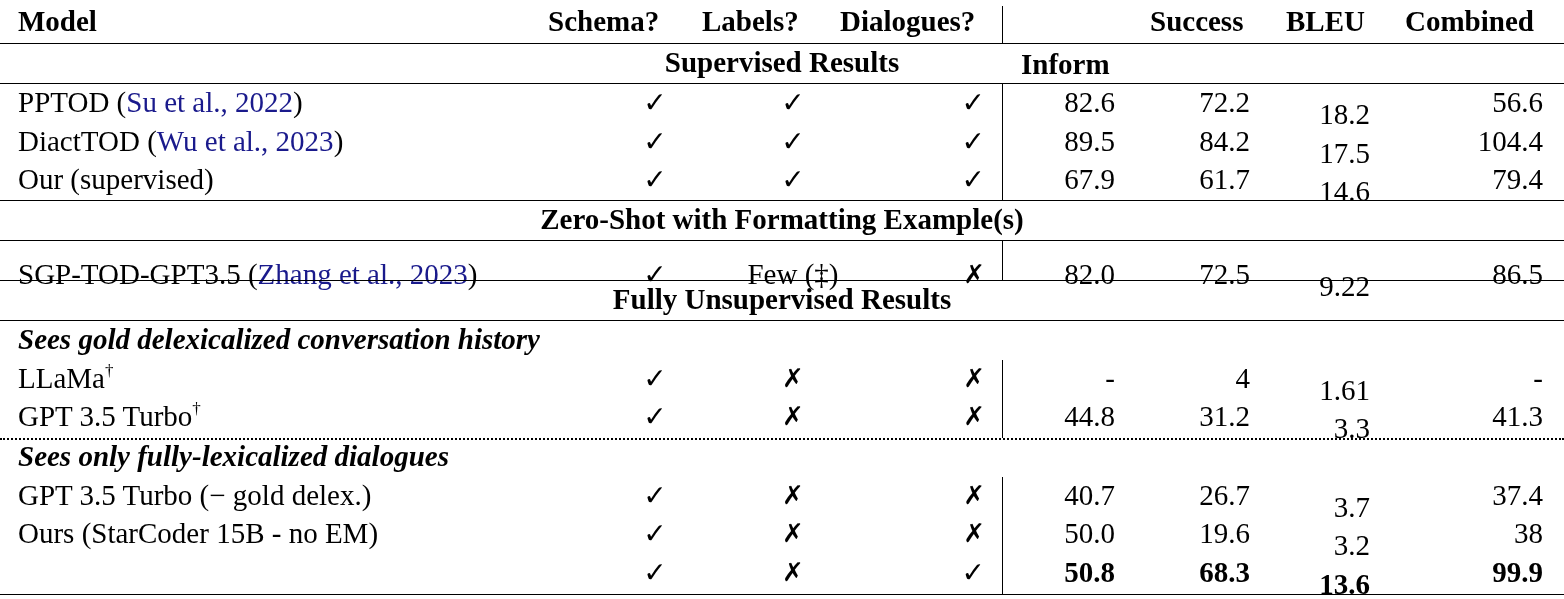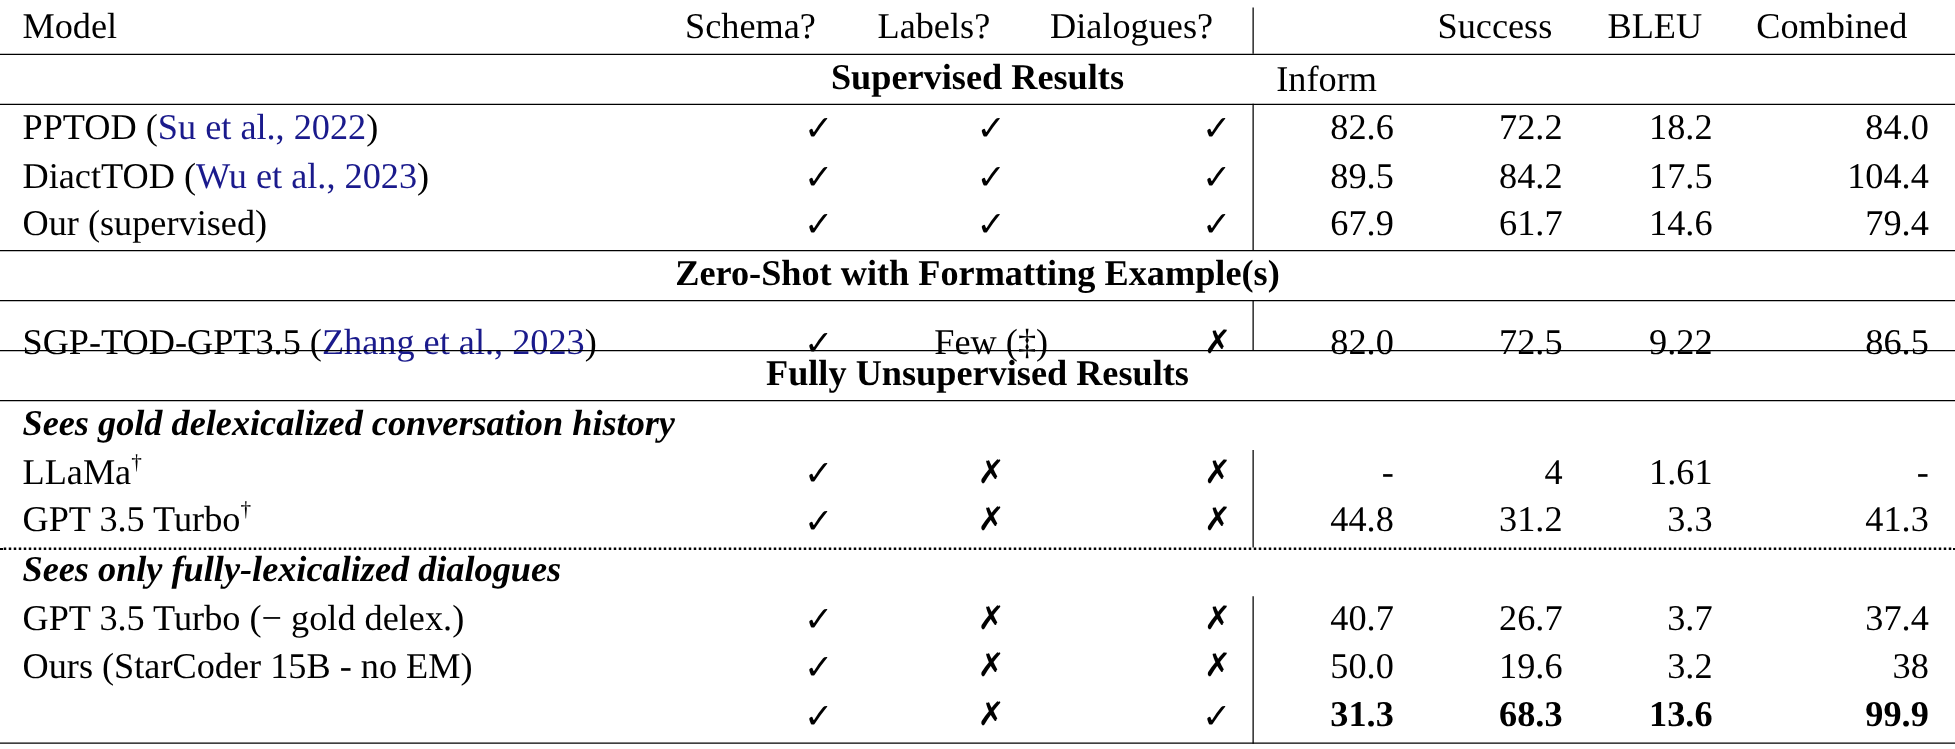--- a/index.html
+++ b/index.html
@@ -9,23 +9,23 @@
       color: #000000; font-size: 29px;
     }
     .row { position: absolute; left: 0; width: 1564px; height: 39px; }
     .cell { position: absolute; top: 0; line-height: 39px; white-space: nowrap; }
     .model { left: 18px; }
     .c-schema { left: 625px; width: 60px; text-align: center; }
     .c-labels { left: 733px; width: 120px; text-align: center; }
     .c-dialog { left: 925px; width: 60px; text-align: right; }
     .c-inform { left: 1015px; width: 100px; text-align: right; }
     .c-success { left: 1150px; width: 100px; text-align: right; }
-    .c-bleu { left: 1270px; width: 100px; text-align: right; }
+    .c-bleu { left: 1270px; width: 100px; text-align: right; margin-top: 12px; }
     .c-comb { left: 1413px; width: 130px; text-align: right; }
-    .hdr { font-weight: normal; }
+    .hdr { font-weight: bold; }
     .h-schema { left: 548px; }
     .h-labels { left: 702px; }
     .h-dialog { left: 840px; }
     .h-inform { left: 1021px; margin-top: 43px; }
     .h-success { left: 1150px; }
     .h-bleu { left: 1286px; }
     .h-comb { left: 1405px; }
     .section { left: 0; width: 1564px; text-align: center; font-weight: bold; }
     .subsection { left: 18px; font-weight: bold; font-style: italic; }
     .cite { color: #1a1a8c; }
@@ -60,21 +60,21 @@
 <div class="vrule" style="top:83px;height:117px;"></div>
 
 <div class="row" style="top:83px;">
   <span class="cell model"><span>PPTOD (</span><span class="cite">Su et al., 2022</span><span>)</span></span>
   <span class="cell c-schema mark">✓</span>
   <span class="cell c-labels mark">✓</span>
   <span class="cell c-dialog mark">✓</span>
   <span class="cell c-inform">82.6</span>
   <span class="cell c-success">72.2</span>
   <span class="cell c-bleu">18.2</span>
-  <span class="cell c-comb">84.0</span>
+  <span class="cell c-comb">56.6</span>
 </div>
 <div class="row" style="top:122px;">
   <span class="cell model"><span>DiactTOD (</span><span class="cite">Wu et al., 2023</span><span>)</span></span>
   <span class="cell c-schema mark">✓</span>
   <span class="cell c-labels mark">✓</span>
   <span class="cell c-dialog mark">✓</span>
   <span class="cell c-inform">89.5</span>
   <span class="cell c-success">84.2</span>
   <span class="cell c-bleu">17.5</span>
   <span class="cell c-comb">104.4</span>
@@ -160,18 +160,18 @@
   <span class="cell c-dialog xmark">✗</span>
   <span class="cell c-inform">50.0</span>
   <span class="cell c-success">19.6</span>
   <span class="cell c-bleu">3.2</span>
   <span class="cell c-comb">38</span>
 </div>
 <div class="row" style="top:553px;">
   <span class="cell c-schema mark">✓</span>
   <span class="cell c-labels xmark">✗</span>
   <span class="cell c-dialog mark">✓</span>
-  <span class="cell c-inform bold">31.3</span>
+  <span class="cell c-inform bold">50.8</span>
   <span class="cell c-success bold">68.3</span>
   <span class="cell c-bleu bold">13.6</span>
   <span class="cell c-comb bold">99.9</span>
 </div>
 <div class="hrule" style="top:594px;"></div>
 
 </body></html>

